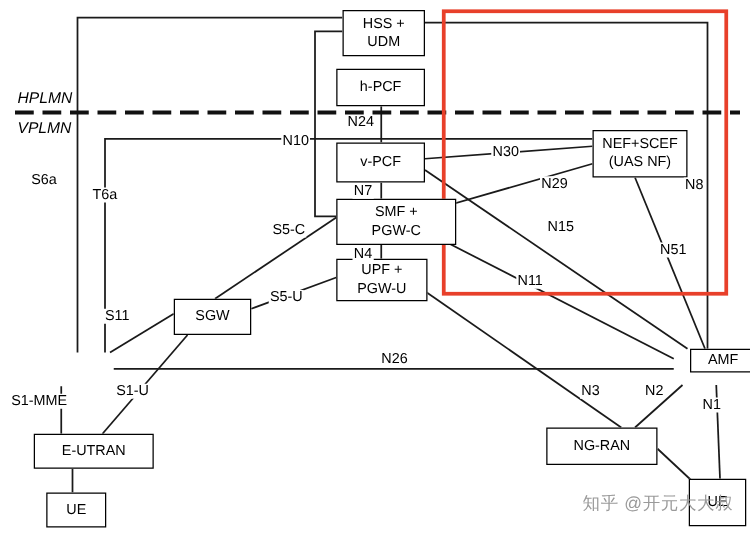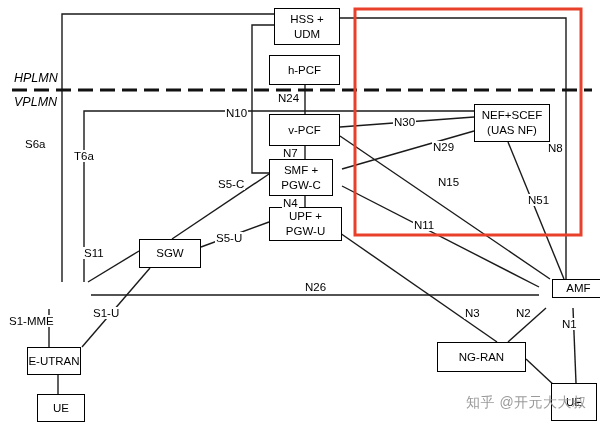--- a/index.html
+++ b/index.html
@@ -52,29 +52,29 @@
 
     <line class="boundary" x1="12" y1="90" x2="592" y2="90"></line>
 
     <rect class="highlight" x="355" y="9" width="226" height="226" stroke="#e8402a"></rect>
   </svg>
 
   <div class="node" style="left:269px;top:55px;width:71px;height:30px">h-PCF</div>
   <div class="node" style="left:274px;top:8px;width:66px;height:37px">HSS +
 UDM</div>
   <div class="node" style="left:269px;top:114px;width:71px;height:32px">v-PCF</div>
-  <div class="node" style="left:269px;top:159px;width:64px;height:37px">SMF +
+  <div class="node" style="left:269px;top:159px;width:96px;height:37px">SMF +
 PGW-C</div>
   <div class="node" style="left:269px;top:207px;width:73px;height:34px">UPF +
 PGW-U</div>
   <div class="node" style="left:474px;top:104px;width:76px;height:38px">NEF+SCEF
 (UAS NF)</div>
   <div class="node" style="left:139px;top:239px;width:62px;height:29px">SGW</div>
   <div class="node" style="left:552px;top:279px;width:53px;height:19px">AMF</div>
-  <div class="node" style="left:27px;top:347px;width:54px;height:28px">E-UTRAN</div>
+  <div class="node" style="left:27px;top:347px;width:96px;height:28px">E-UTRAN</div>
   <div class="node" style="left:437px;top:342px;width:89px;height:30px">NG-RAN</div>
   <div class="node" style="left:37px;top:394px;width:48px;height:28px">UE</div>
   <div class="node" style="left:551px;top:383px;width:46px;height:38px">UE</div>
 
   <span class="region-label" style="left:13px;top:71px">HPLMN</span>
   <span class="region-label" style="left:13px;top:95px">VPLMN</span>
 
   <span class="elabel" style="left:24px;top:138px">S6a</span>
   <span class="elabel" style="left:73px;top:150px">T6a</span>
   <span class="elabel" style="left:277px;top:92px">N24</span>

